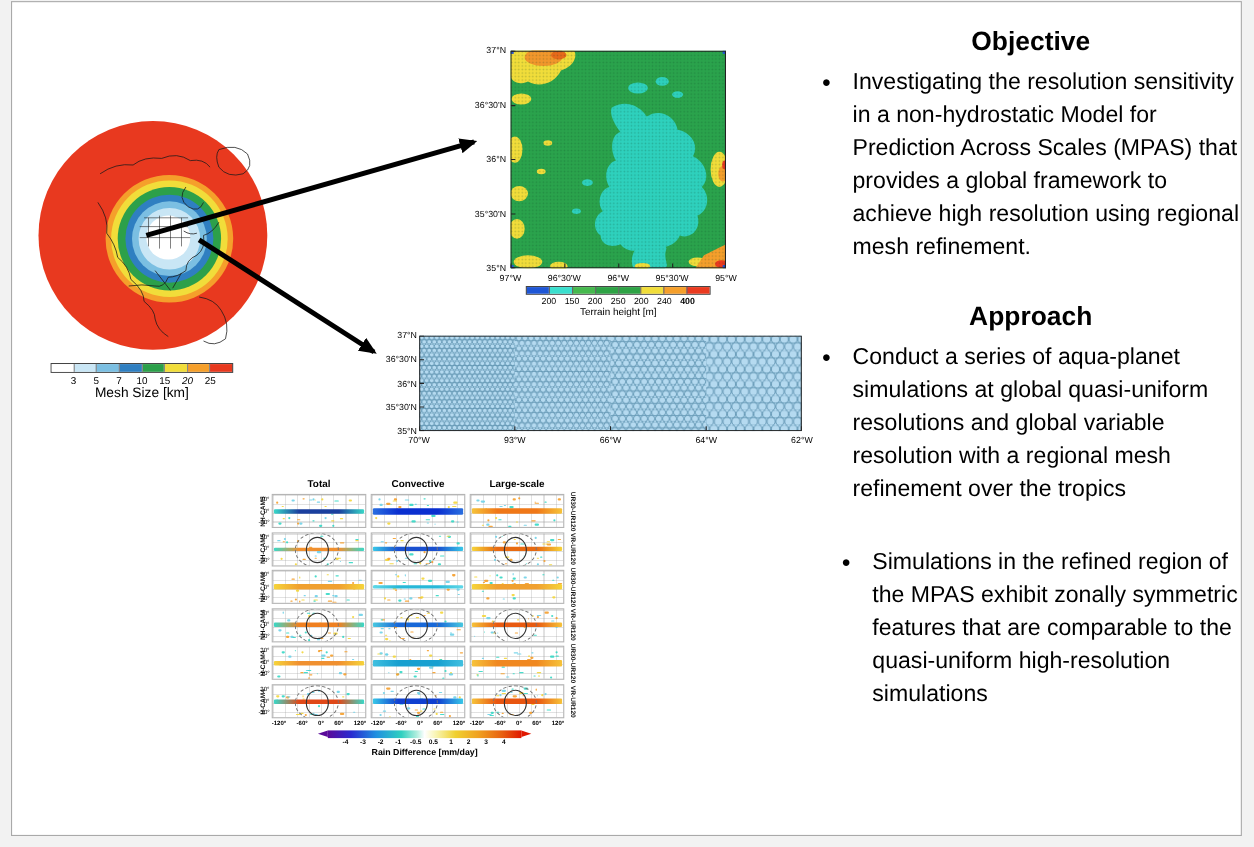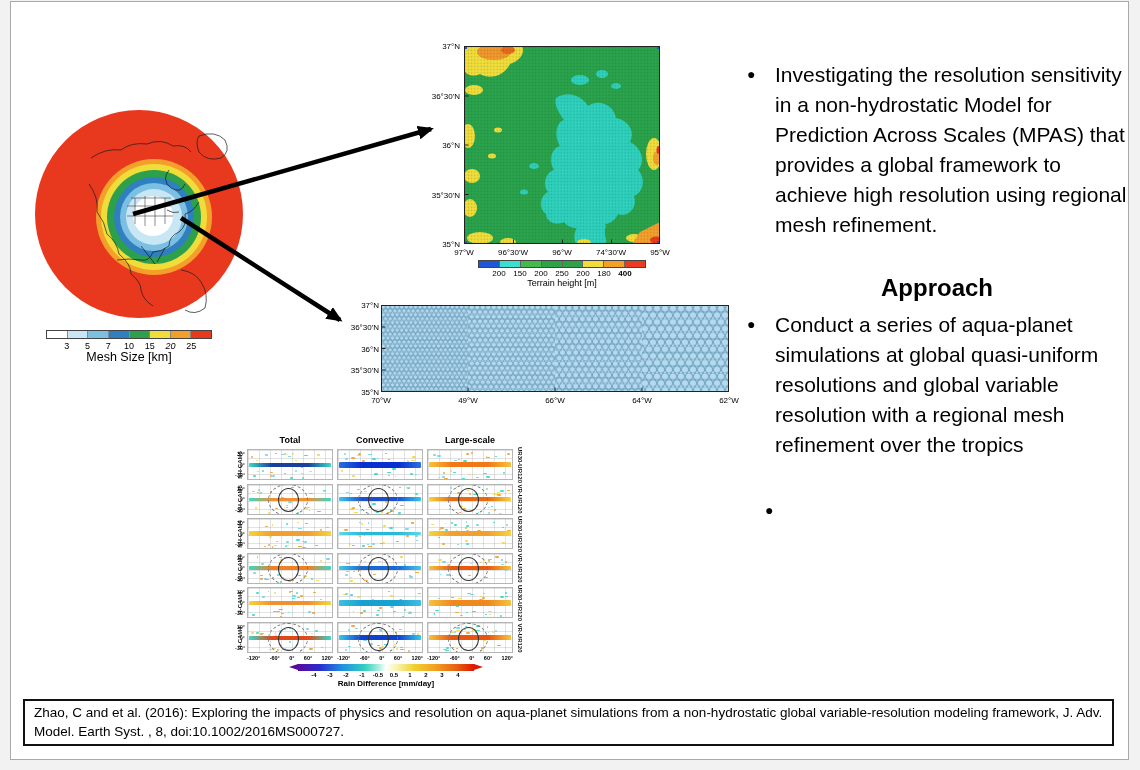--- a/index.html
+++ b/index.html
@@ -197,40 +197,40 @@
       <div class="ylab" style="top: 0px;">37°N</div>
       <div class="ylab" style="top: 49.5px;">36°30'N</div>
       <div class="ylab" style="top: 99px;">36°N</div>
       <div class="ylab" style="top: 148.5px;">35°30'N</div>
       <div class="ylab" style="top: 198px;">35°N</div>
     </div>
   <div id="terrain-xlabels">
       <div class="cb-tick" style="left: 0px;">97°W</div>
       <div class="cb-tick" style="left: 49px;">96°30'W</div>
       <div class="cb-tick" style="left: 98px;">96°W</div>
-      <div class="cb-tick" style="left: 147px;">74°30'W</div>
+      <div class="cb-tick" style="left: 147px;">95°30'W</div>
       <div class="cb-tick" style="left: 196px;">95°W</div>
     </div>
   <div id="terrain-cbar">
       <div class="seg" style="background: rgb(30, 86, 214);"></div>
       <div class="seg" style="background: rgb(58, 223, 206);"></div>
       <div class="seg" style="background: rgb(70, 185, 78);"></div>
       <div class="seg" style="background: rgb(46, 163, 69);"></div>
       <div class="seg" style="background: rgb(46, 163, 69);"></div>
       <div class="seg" style="background: rgb(241, 221, 58);"></div>
       <div class="seg" style="background: rgb(245, 159, 43);"></div>
       <div class="seg" style="background: rgb(234, 58, 31);"></div>
     </div>
   <div id="terrain-cbar-ticks">
       <div class="cb-tick" style="left: 12.5%;">200</div>
       <div class="cb-tick" style="left: 25%;">150</div>
       <div class="cb-tick" style="left: 37.5%;">200</div>
       <div class="cb-tick" style="left: 50%;">250</div>
       <div class="cb-tick" style="left: 62.5%;">200</div>
-      <div class="cb-tick" style="left: 75%;">180</div>
+      <div class="cb-tick" style="left: 75%;">240</div>
       <div class="cb-tick" style="left: 87.5%; font-weight: bold;">400</div>
     </div>
   <div id="terrain-cbar-label">Terrain height [m]</div>
 
   <div class="abs" style="left:370px;top:303px;width:348px;height:87px">
     <svg viewBox="0 0 348 87" width="348" height="87">
       <defs>
         <pattern id="h1" width="4.6" height="7.8" patternUnits="userSpaceOnUse">
           <g fill="none" stroke="#47809f" stroke-width="0.55">
             <circle cx="2.3" cy="1.95" r="2.12"></circle>
@@ -282,21 +282,21 @@
   </div>
   <div id="mesh-ylabels">
       <div class="ylab" style="top: 0px;">37°N</div>
       <div class="ylab" style="top: 21.75px;">36°30'N</div>
       <div class="ylab" style="top: 43.5px;">36°N</div>
       <div class="ylab" style="top: 65.25px;">35°30'N</div>
       <div class="ylab" style="top: 87px;">35°N</div>
     </div>
   <div id="mesh-xlabels">
       <div class="cb-tick" style="left: 0px;">70°W</div>
-      <div class="cb-tick" style="left: 87px;">49°W</div>
+      <div class="cb-tick" style="left: 87px;">93°W</div>
       <div class="cb-tick" style="left: 174px;">66°W</div>
       <div class="cb-tick" style="left: 261px;">64°W</div>
       <div class="cb-tick" style="left: 348px;">62°W</div>
     </div>
 
   <div id="rain-fig">
     <div id="rain-grid">
         <div class="rain-title" style="left: 11px;">Total</div>
         <div class="rain-title" style="left: 101px;">Convective</div>
         <div class="rain-title" style="left: 191px;">Large-scale</div>
@@ -905,31 +905,30 @@
         <div class="cb-tick" style="left: 54.5455%;">0.5</div>
         <div class="cb-tick" style="left: 63.6364%;">1</div>
         <div class="cb-tick" style="left: 72.7273%;">2</div>
         <div class="cb-tick" style="left: 81.8182%;">3</div>
         <div class="cb-tick" style="left: 90.9091%;">4</div>
       </div>
     <div id="rain-cbar-label">Rain Difference [mm/day]</div>
   </div>
 
   <div id="textcol">
+    <div class="sec-title" style="top:22px">Objective</div>
     <div class="bullet-row" style="top:58px">
       <div class="bullet-glyph">●</div>
       <div class="bullet-text">Investigating the resolution sensitivity in a non-hydrostatic Model for Prediction Across Scales (MPAS) that provides a global framework to achieve high resolution using regional mesh refinement.</div>
     </div>
     <div class="sec-title" style="top:272px">Approach</div>
     <div class="bullet-row" style="top:308px">
       <div class="bullet-glyph">●</div>
       <div class="bullet-text">Conduct a series of aqua-planet simulations at global quasi-uniform resolutions and global variable resolution with a regional mesh refinement over the tropics</div>
     </div>
     <div class="bullet-row" id="res-b" style="top:494px">
       <div class="bullet-glyph">●</div>
+      <div class="bullet-text">Simulations in the refined region of the MPAS exhibit zonally symmetric features that are comparable to the quasi-uniform high-resolution simulations</div>
     </div>
   </div>
 
-  <div id="citation">
-    <span>Zhao, C and et al. (2016): Exploring the impacts of physics and resolution on aqua-planet simulations from a non-hydrostatic global variable-resolution modeling framework, J. Adv. Model. Earth Syst. , 8, doi:10.1002/2016MS000727.</span>
-  </div>
 
 </div>
 
 </body></html>

